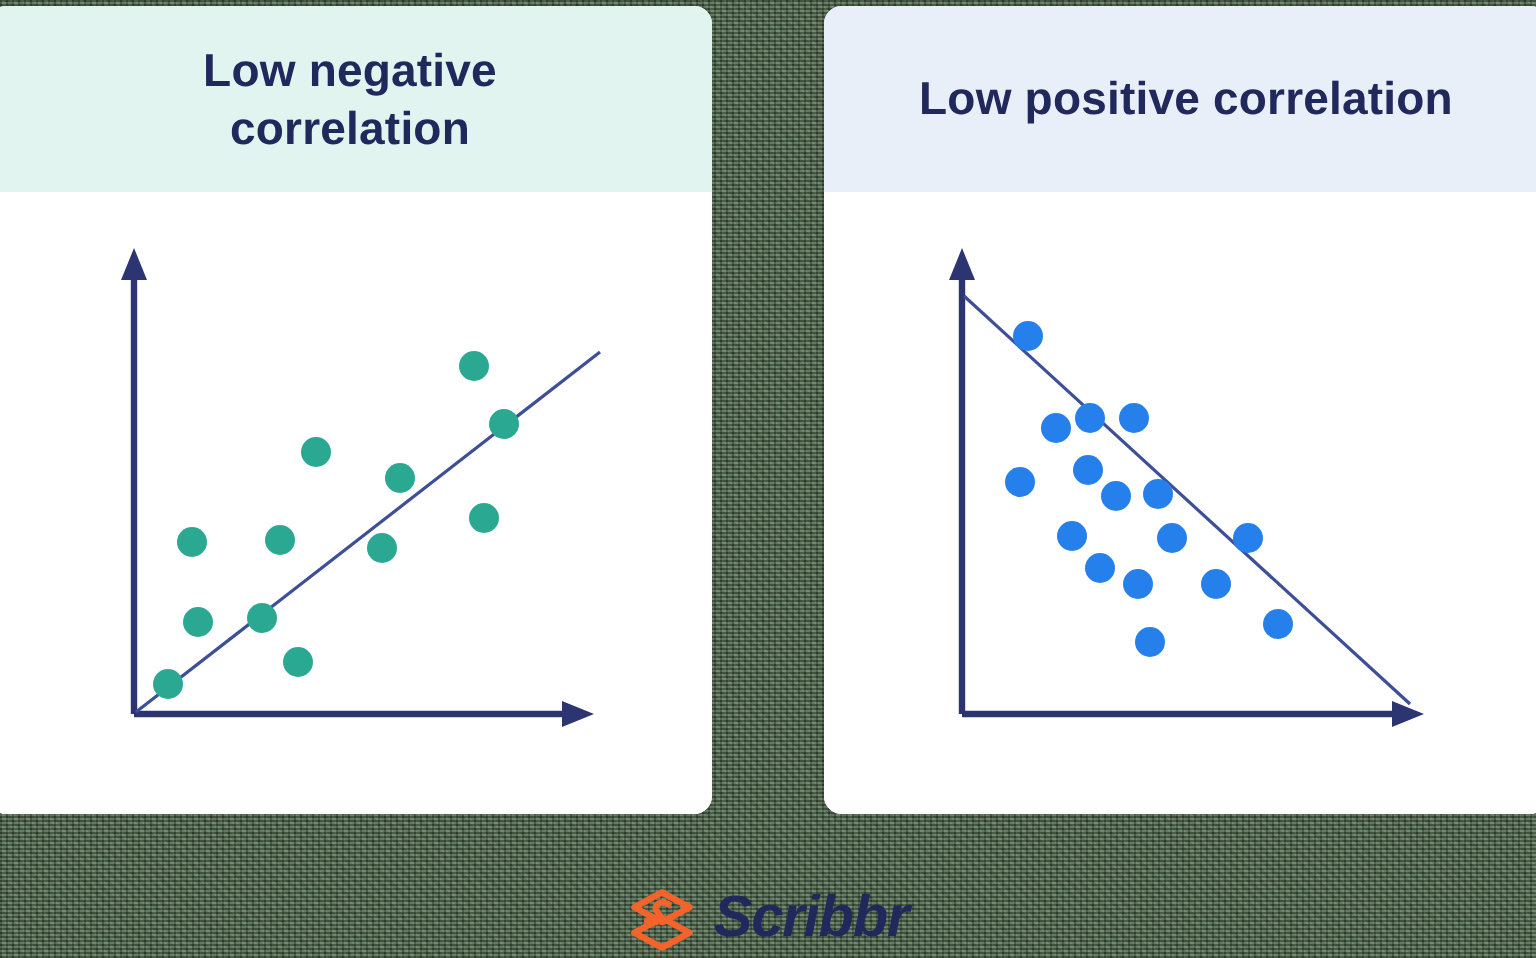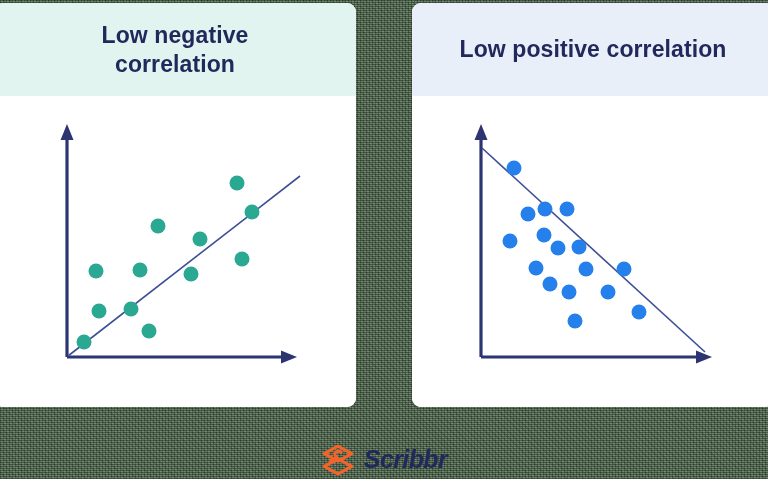--- a/index.html
+++ b/index.html
@@ -69,21 +69,21 @@
     height:39px;
     display:flex;
     align-items:center;
     justify-content:center;
     gap:9px;
     z-index:3;
   }
   #logo-mark{ width:34px;height:34px;display:block; }
   #logo-wordmark{
     color:#21295c;
-    font-size:25px;
+    font-size:29px;
     font-weight:bold;
     font-style:italic;
     letter-spacing:-.6px;
     font-family:"Liberation Sans", sans-serif;
   }
 </style>
 </head>
 <body>
 
 <div id="backdrop"></div>

